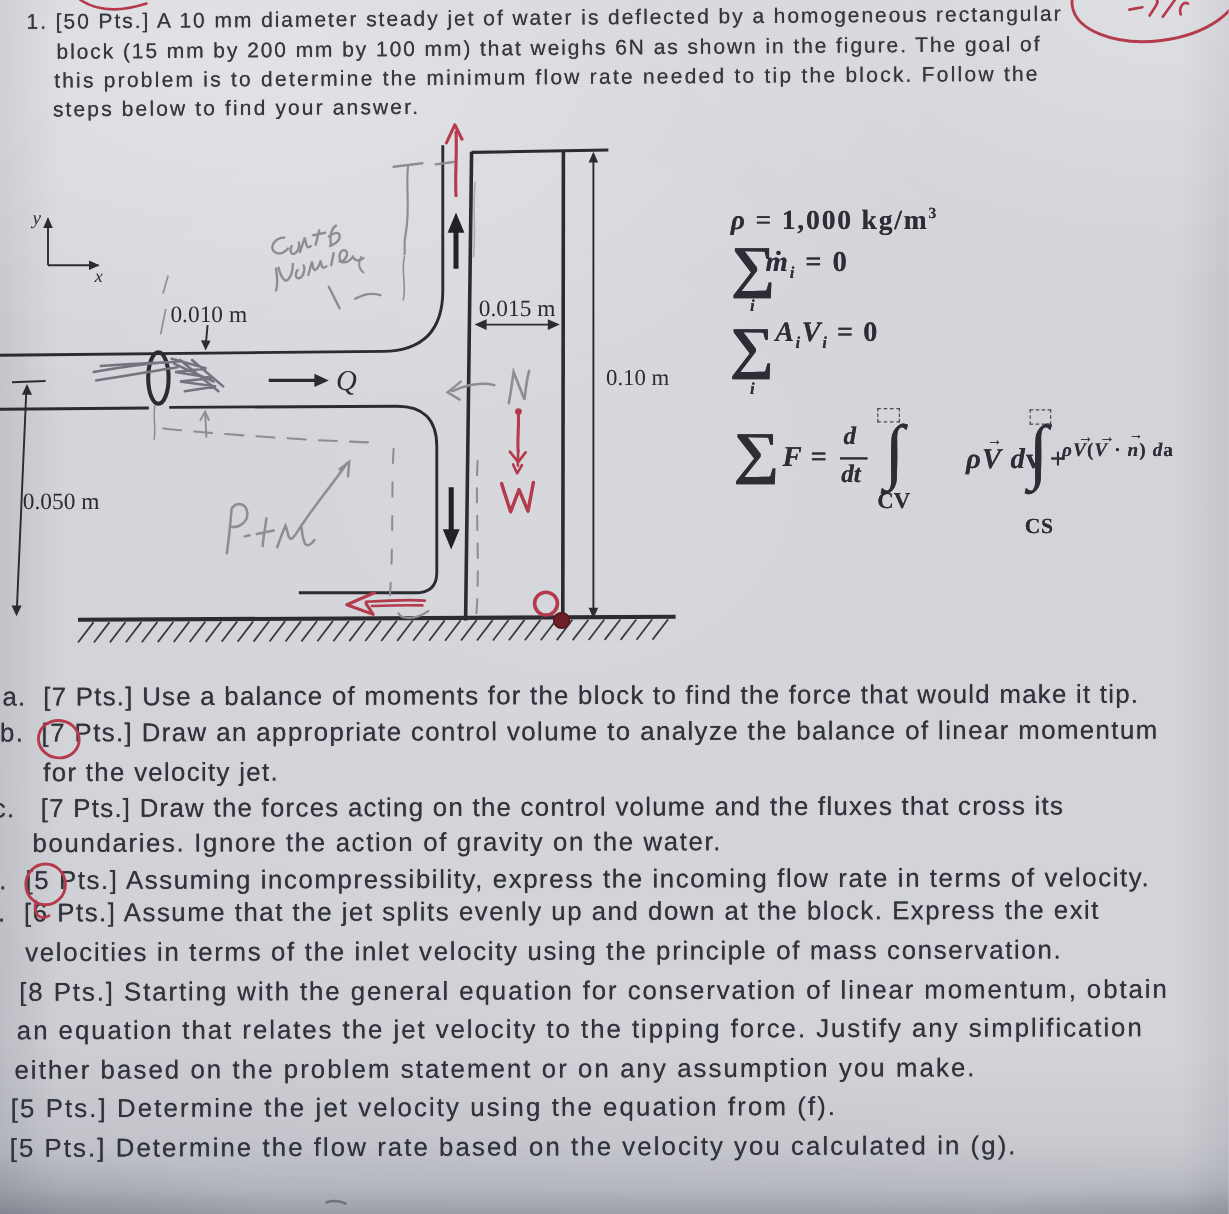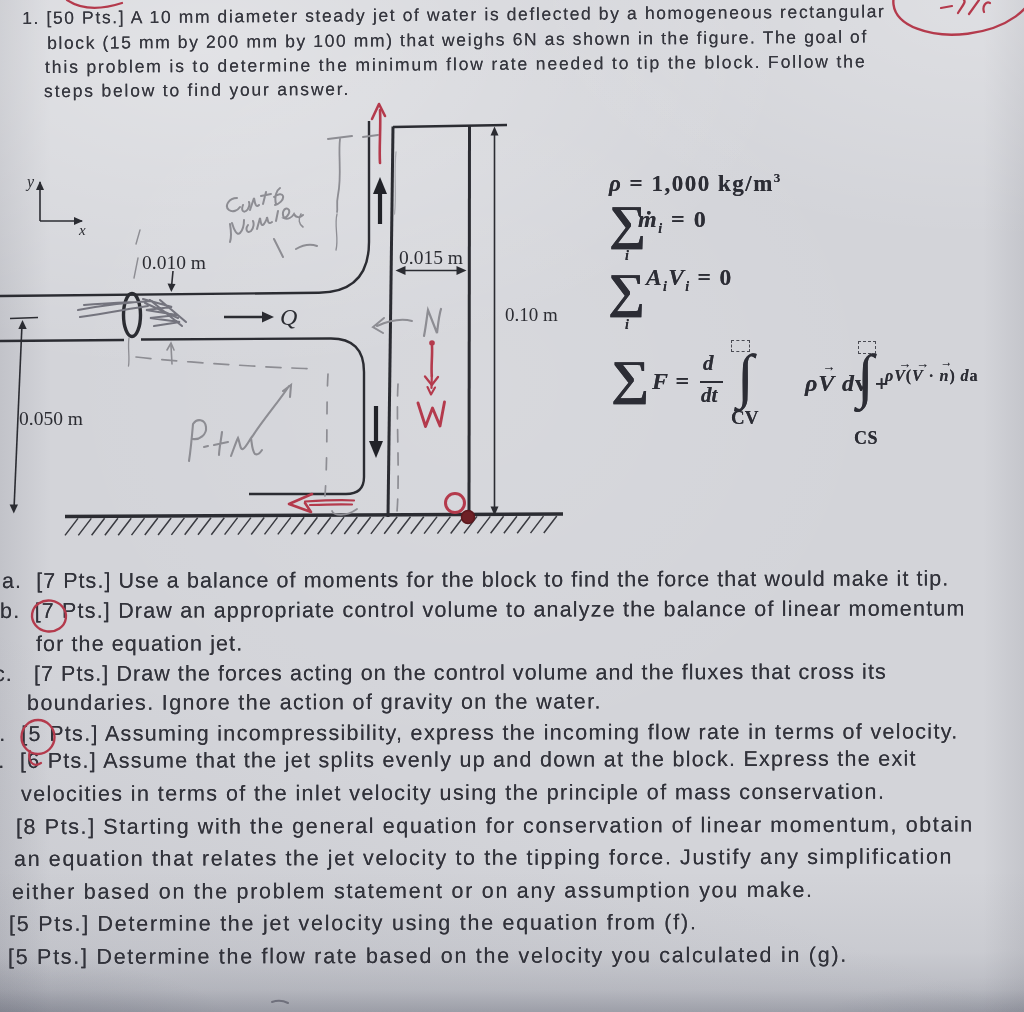--- a/index.html
+++ b/index.html
@@ -55,21 +55,21 @@
 <div class="eq" style="left:731px;top:407px;font-size:19px;">CV</div>
 <div class="eq" style="left:760px;top:369.5px;font-size:24px;letter-spacing:0.9px;margin-left:45px;"><i>ρ</i><i class="vec">V</i> <i>d</i><b>v</b> +</div>
 <div class="eq" style="left:857px;top:342px;font-size:60px;font-weight:normal;">∫</div>
 <div class="eq" style="left:854px;top:407px;font-size:18px;letter-spacing:0.5px;margin-top:21px;">CS</div>
 <div class="eq" style="left:885px;top:367px;font-size:16px;letter-spacing:0.9px;"><i>ρ</i><i class="vec">V</i>(<i class="vec">V</i> · <i class="vecn">n</i>) <i>d</i><b>a</b></div>
 <div style="position:absolute;left:731px;top:340px;width:17px;height:10px;border:1.5px dashed #4a4b53;"></div>
 <div style="position:absolute;left:858px;top:341px;width:16px;height:11px;border:1.5px dashed #4a4b53;"></div>
 
 <div class="t list" style="left:2px;top:569px;letter-spacing:1.05px;transform:rotate(-0.15deg);transform-origin:0 0;">a.&nbsp;&nbsp;[7 Pts.] Use a balance of moments for the block to find the force that would make it tip.</div>
 <div class="t list" style="left:0px;top:599px;letter-spacing:1.18px;transform:rotate(-0.15deg);transform-origin:0 0;">b.&nbsp;&nbsp;[7 Pts.] Draw an appropriate control volume to analyze the balance of linear momentum</div>
-<div class="t list" style="left:36px;top:632px;letter-spacing:1.10px;transform:rotate(-0.15deg);transform-origin:0 0;">for the equation jet.</div>
+<div class="t list" style="left:36px;top:632px;letter-spacing:1.10px;transform:rotate(-0.15deg);transform-origin:0 0;">for the velocity jet.</div>
 <div class="t list" style="left:-6px;top:662px;letter-spacing:1.06px;transform:rotate(-0.15deg);transform-origin:0 0;">c.&nbsp;&nbsp;&nbsp;[7 Pts.] Draw the forces acting on the control volume and the fluxes that cross its</div>
 <div class="t list" style="left:27px;top:691px;letter-spacing:1.37px;transform:rotate(-0.15deg);transform-origin:0 0;">boundaries. Ignore the action of gravity on the water.</div>
 <div class="t list" style="left:-14px;top:722px;letter-spacing:1.33px;transform:rotate(-0.15deg);transform-origin:0 0;">d.&nbsp;&nbsp;[5 Pts.] Assuming incompressibility, express the incoming flow rate in terms of velocity.</div>
 <div class="t list" style="left:-15px;top:749px;letter-spacing:1.27px;transform:rotate(-0.15deg);transform-origin:0 0;">e.&nbsp;&nbsp;[6 Pts.] Assume that the jet splits evenly up and down at the block. Express the exit</div>
 <div class="t list" style="left:21px;top:782px;letter-spacing:1.40px;transform:rotate(-0.15deg);transform-origin:0 0;">velocities in terms of the inlet velocity using the principle of mass conservation.</div>
 <div class="t list" style="left:16px;top:815px;letter-spacing:1.60px;transform:rotate(-0.15deg);transform-origin:0 0;">[8 Pts.] Starting with the general equation for conservation of linear momentum, obtain</div>
 <div class="t list" style="left:14px;top:847px;letter-spacing:1.63px;transform:rotate(-0.15deg);transform-origin:0 0;">an equation that relates the jet velocity to the tipping force. Justify any simplification</div>
 <div class="t list" style="left:12px;top:880px;letter-spacing:1.72px;transform:rotate(-0.15deg);transform-origin:0 0;">either based on the problem statement or on any assumption you make.</div>
 <div class="t list" style="left:9px;top:912px;letter-spacing:1.74px;transform:rotate(-0.15deg);transform-origin:0 0;">[5 Pts.] Determine the jet velocity using the equation from (f).</div>
 <div class="t list" style="left:8px;top:945px;letter-spacing:1.72px;transform:rotate(-0.15deg);transform-origin:0 0;">[5 Pts.] Determine the flow rate based on the velocity you calculated in (g).</div>

